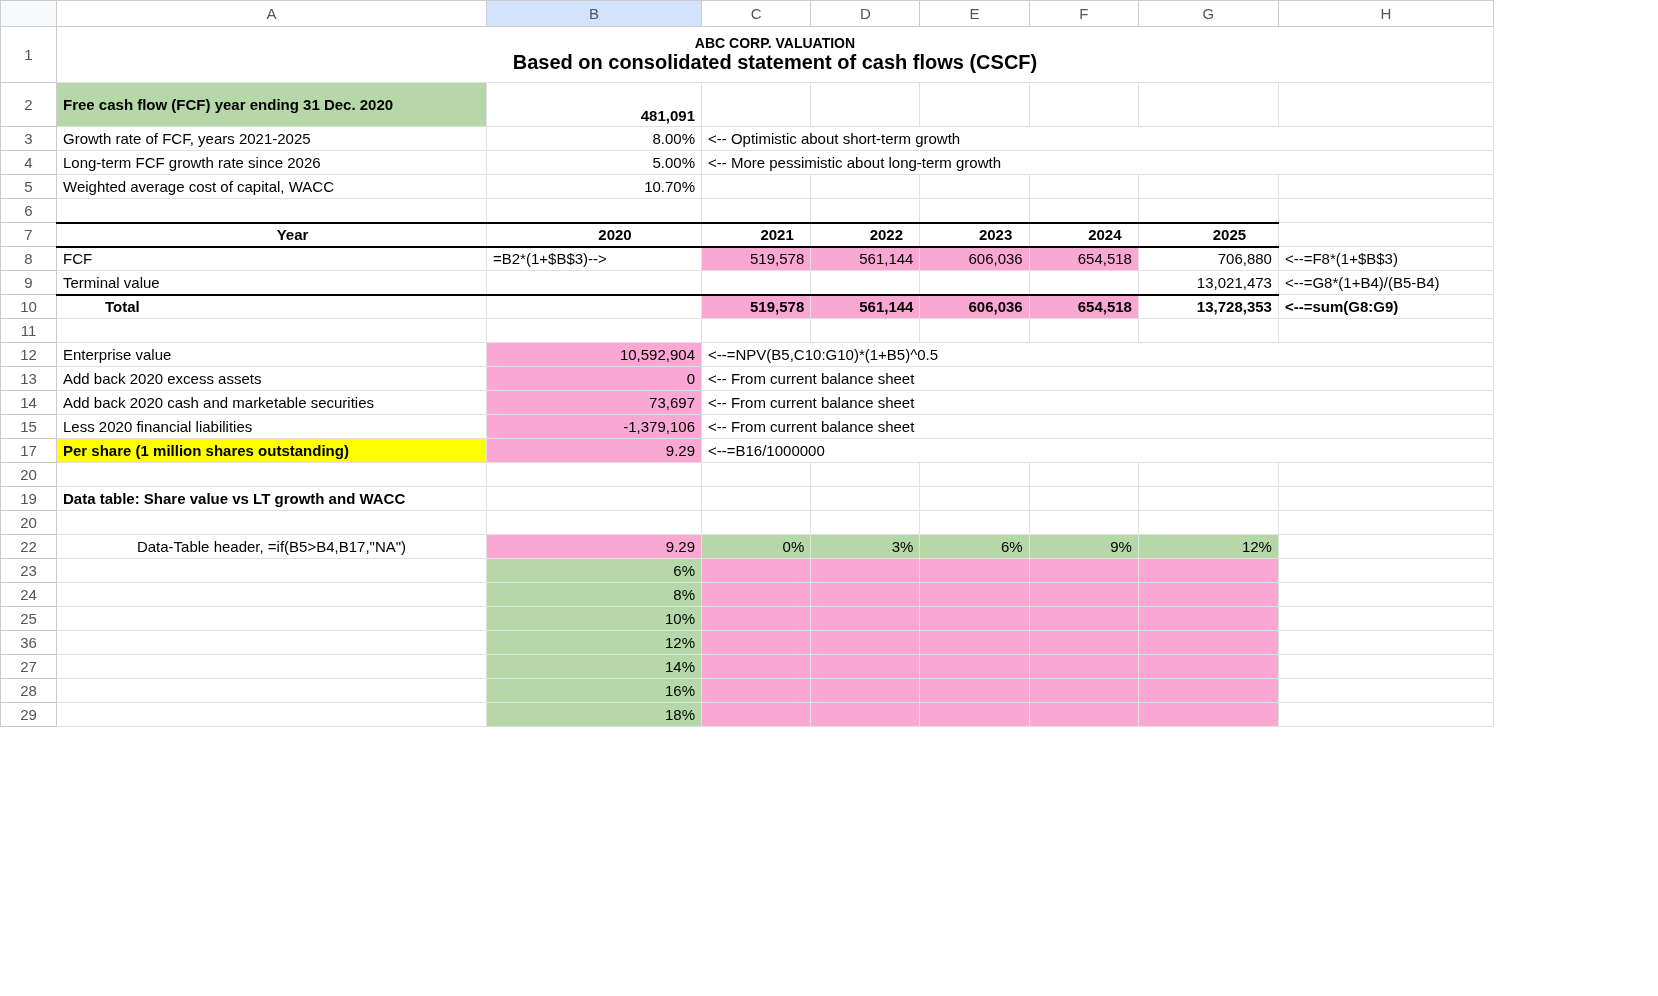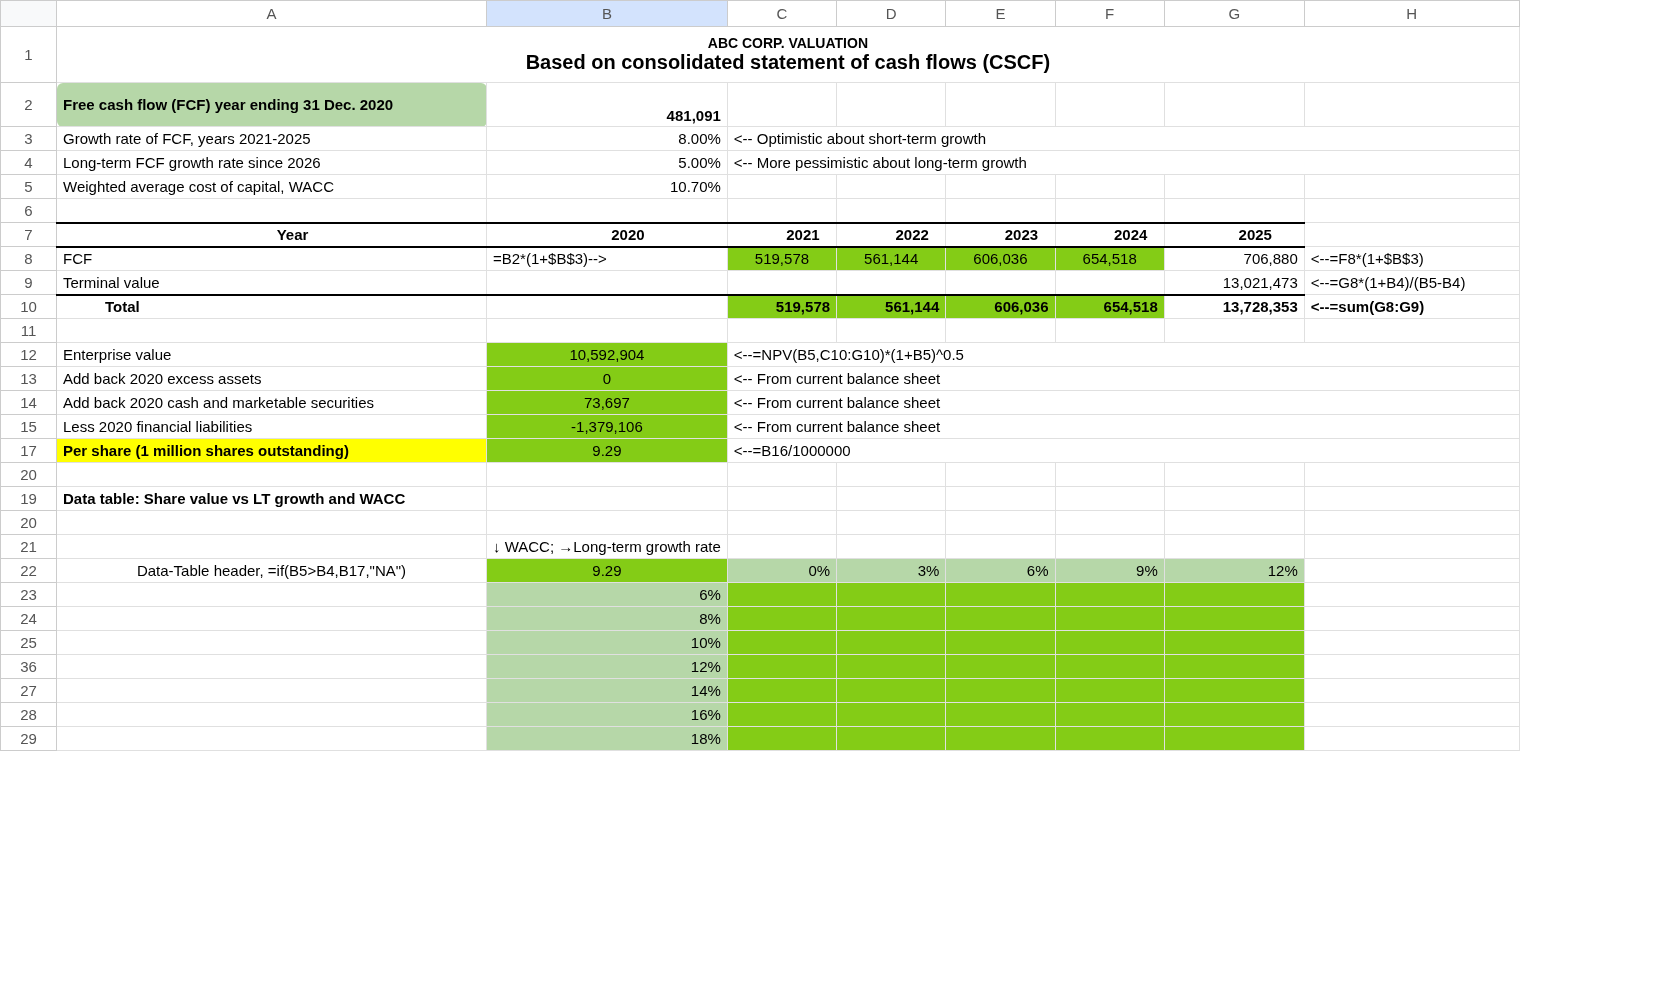--- a/index.html
+++ b/index.html
@@ -51,27 +51,27 @@
   .wD { width: 78px; }
   .wE { width: 78px; }
   .wF { width: 78px; }
   .wG { width: 140px; }
   .wH { width: 215px; }
   .center { text-align: center; }
   .right { text-align: right; }
   .bold { font-weight: bold; }
   .big { font-size: 14px; }
   .green { background: #b6d7a8; }
-  .blue { background: #84cc16; text-align: center; }
+  .blue { background: #f9a8d4; }
   .yellow { background: #ffff00; }
   .btop { border-top: 2px solid #000; padding-left: 48px; }
   .bbot { border-bottom: 2px solid #000; }
   .merged { overflow: visible; }
   .titlecell { overflow: visible; white-space: normal; text-align:center; font-weight:bold;}
-  .wrap { white-space: normal; border-radius: 6px; }
+  .wrap { white-space: normal; }
 </style>
 </head>
 <body>
 
 <table>
   <colgroup>
     <col style="width:56px">
     <col class="wA">
       <col class="wB">
       <col class="wC">
@@ -278,31 +278,20 @@
     <td></td>
         <td></td>
         <td></td>
         <td></td>
         <td></td>
         <td></td>
         <td></td>
         <td></td>
   </tr>
 
-  <tr>
-    <th class="rowhdr">21</th>
-    <td></td>
-    <td class="merged" style="overflow:visible">↓ WACC; →Long-term growth rate</td>
-    <td></td>
-        <td></td>
-        <td></td>
-        <td></td>
-        <td></td>
-        <td></td>
-  </tr>
 
   <tr>
     <th class="rowhdr">22</th>
     <td class="center">Data-Table header, =if(B5&gt;B4,B17,"NA")</td>
     <td class="blue right">9.29</td>
     <td class="green right">0%</td>
     <td class="green right">3%</td>
     <td class="green right">6%</td>
     <td class="green right">9%</td>
     <td class="green right">12%</td>

